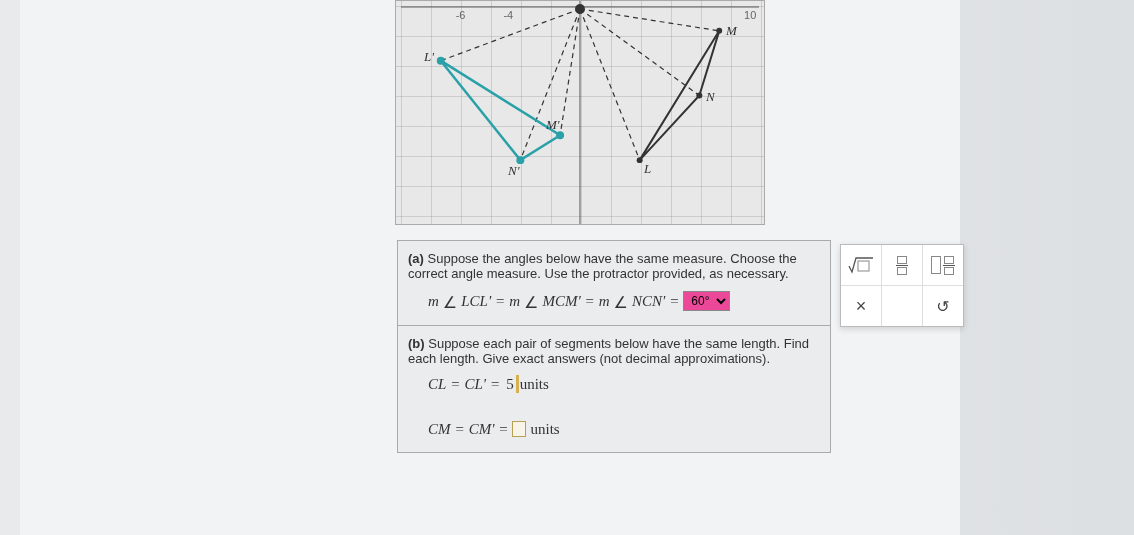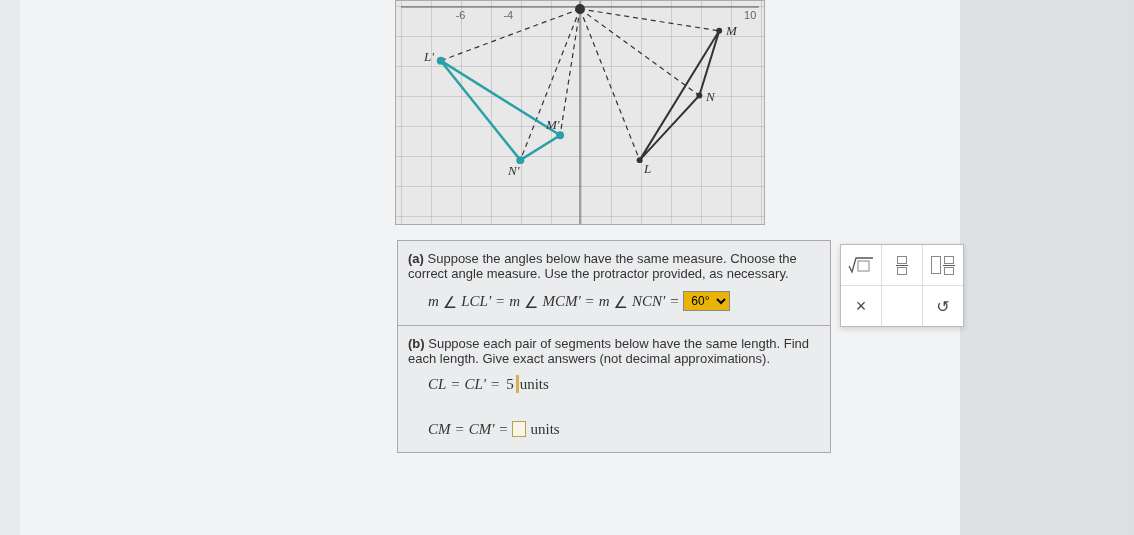--- a/index.html
+++ b/index.html
@@ -73,21 +73,21 @@
       display: flex;
       align-items: center;
       gap: 4px;
     }
     .angle { font-style: normal; font-size: 16px; position: relative; top: 1px; }
     .dropdown {
       font-family: Arial, sans-serif;
       font-style: normal;
       font-size: 12px;
       border: 1px solid #888;
-      background: #eab308;
+      background: #ec4899;
       padding: 1px 3px;
       height: 20px;
     }
     .input-slot {
       display: inline-block;
       width: 14px;
       height: 16px;
       border: 1px solid #b8a050;
       background: #f8f4e8;
       vertical-align: middle;

